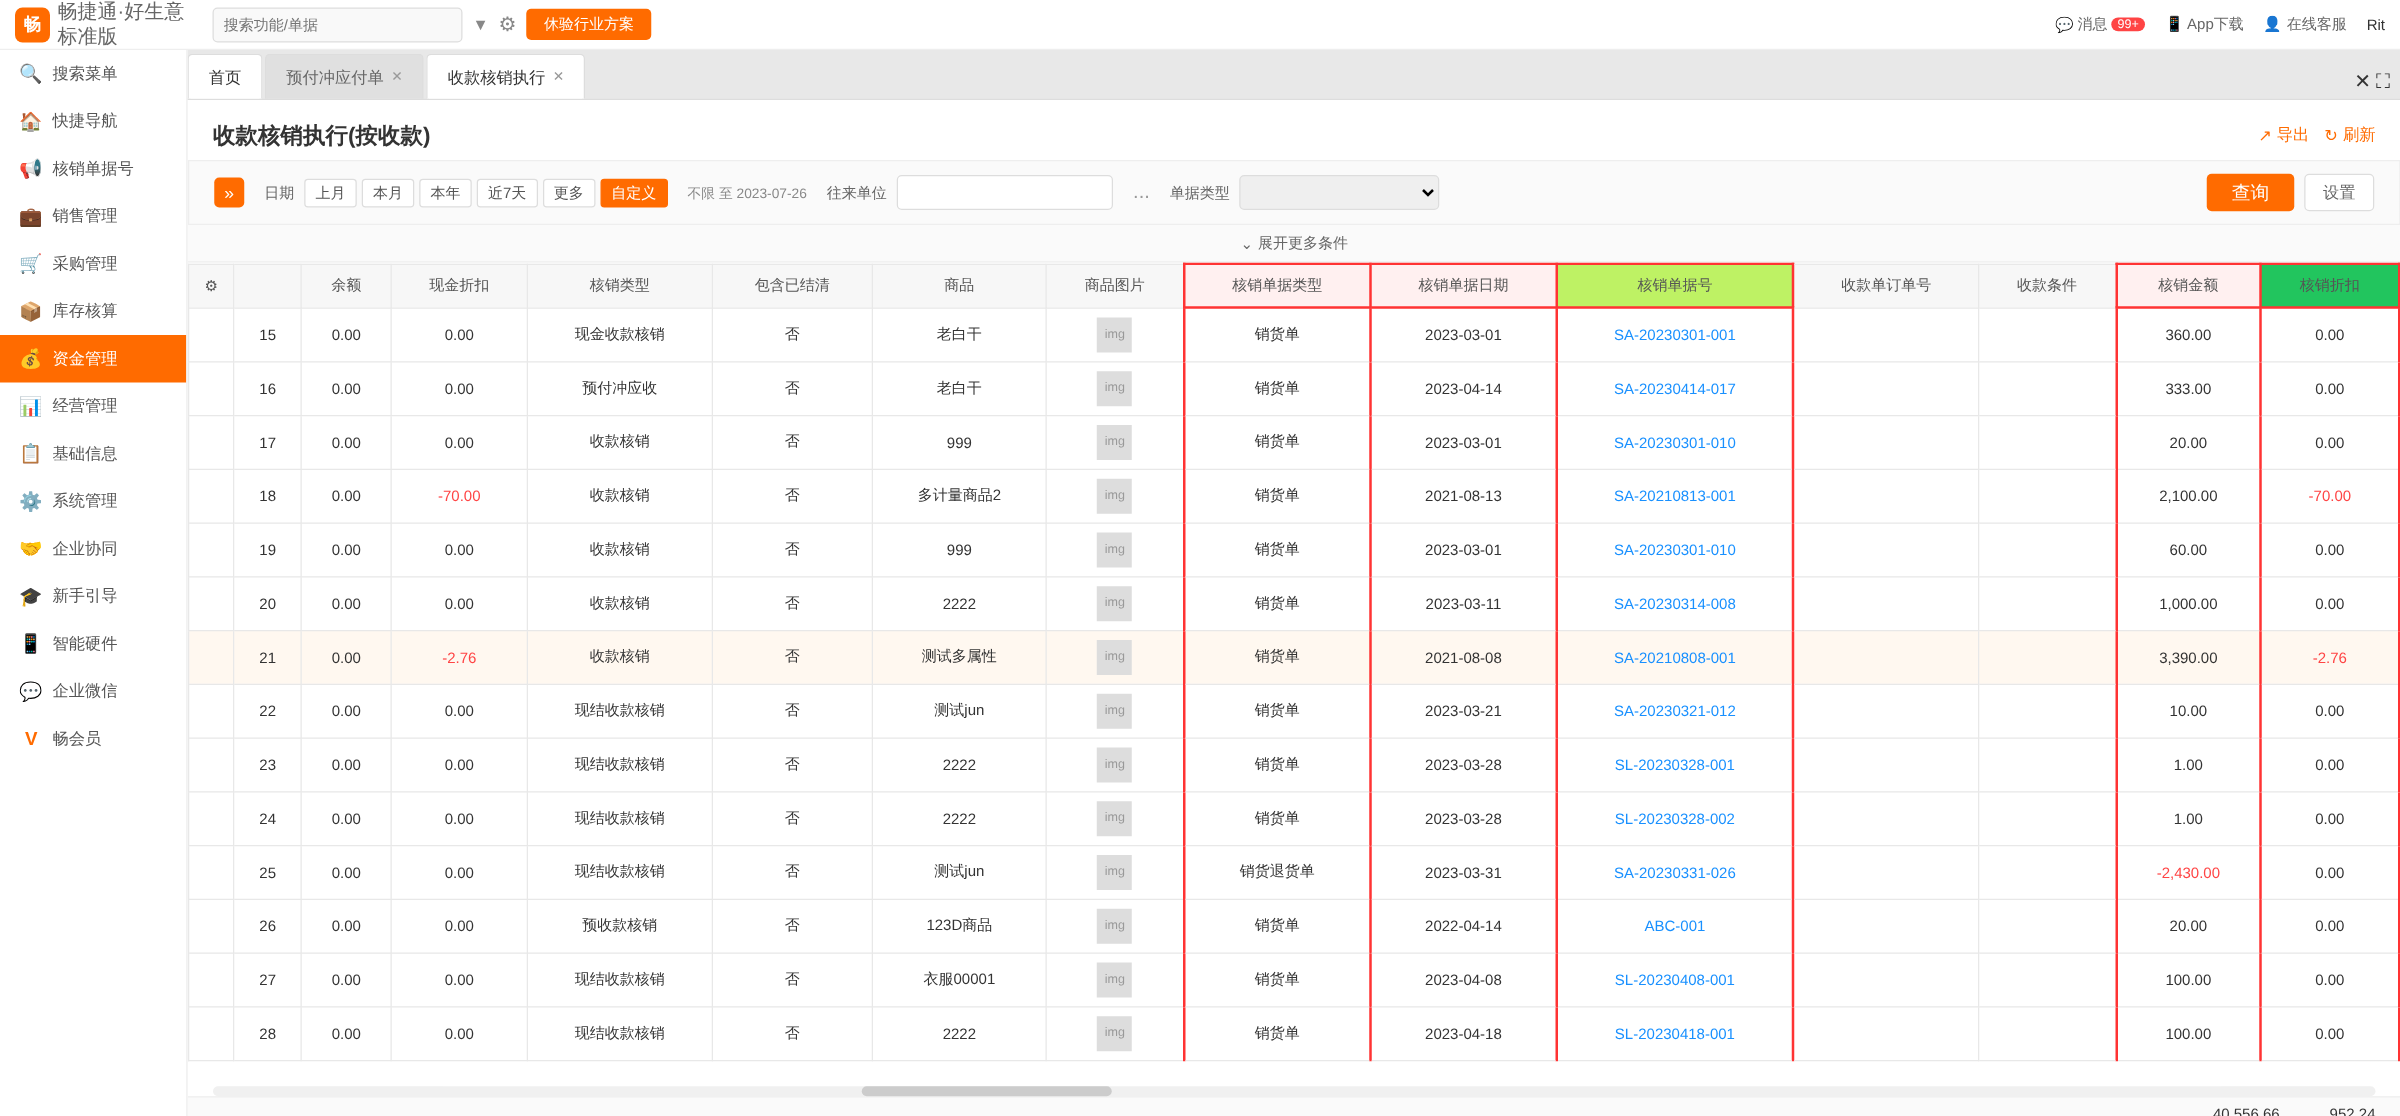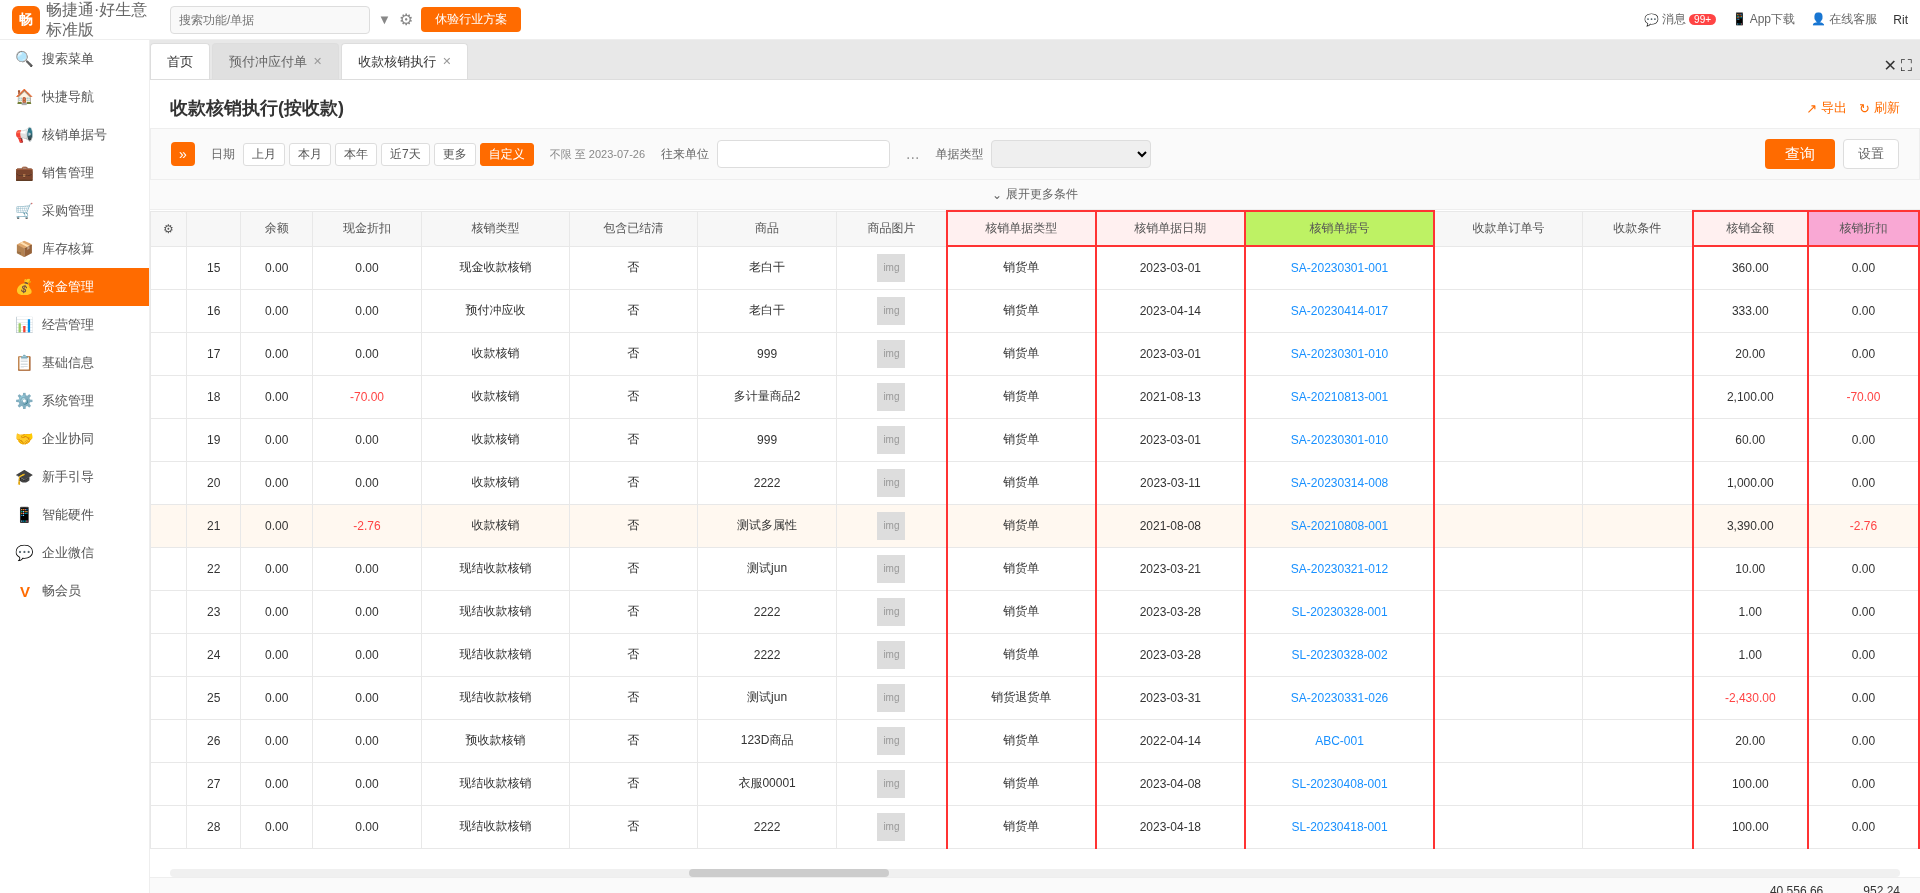--- a/index.html
+++ b/index.html
@@ -512,21 +512,21 @@
               <th>核销类型</th>
               <th>包含已结清</th>
               <th>商品</th>
               <th>商品图片</th>
               <th style="background:#fff0f0;border:2px solid #ff3333;">核销单据类型</th>
               <th style="background:#fff0f0;border:2px solid #ff3333;">核销单据日期</th>
               <th style="background:#bef264;border:2px solid #ff3333;">核销单据号</th>
               <th>收款单订单号</th>
               <th>收款条件</th>
               <th style="background:#fff0f0;border:2px solid #ff3333;">核销金额</th>
-              <th style="background:#f9a8d4;border:2px solid #ff3333;margin-left:28px;">核销折扣</th>
+              <th style="background:#22c55e;border:2px solid #ff3333;margin-left:28px;">核销折扣</th>
             </tr>
           </thead>
           <tbody id="table-body">
           <tr>
                 <td></td>
                 <td>15</td>
                 <td>0.00</td>
                 <td>0.00</td>
                 <td>现金收款核销</td>
                 <td>否</td>

